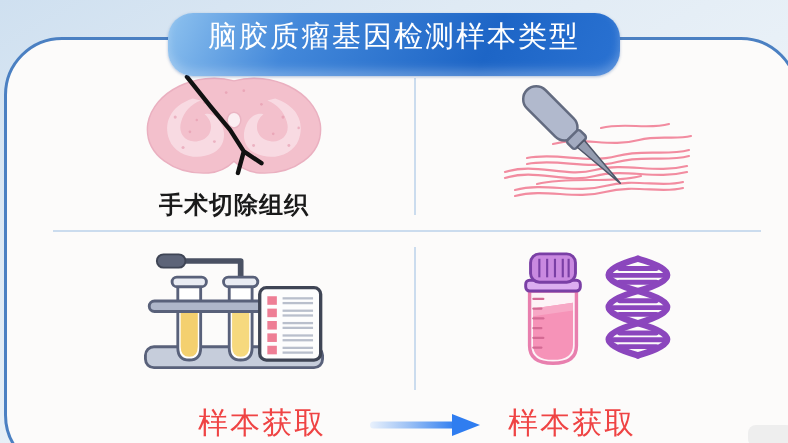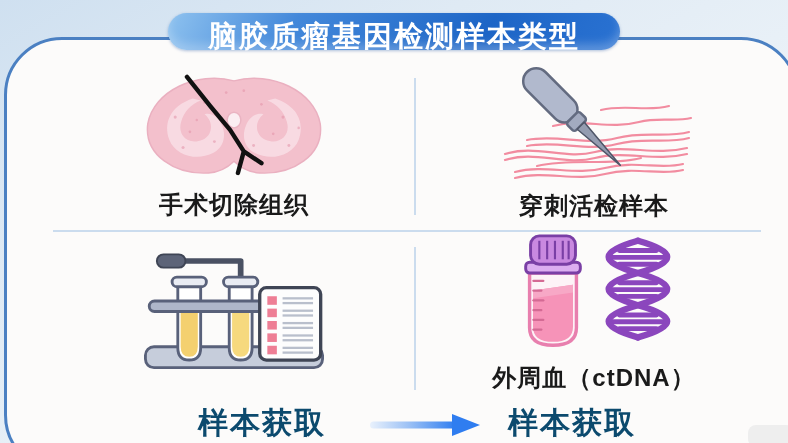--- a/index.html
+++ b/index.html
@@ -8,38 +8,38 @@
     font-family:"Liberation Sans","DejaVu Sans",sans-serif;
     background:linear-gradient(150deg,#cfe0f0 0%,#dfeaf4 30%,#eef4f9 70%,#f3f7fa 100%);
   }
   .card{
     position:absolute;left:4px;top:37px;width:795px;height:436px;
     box-sizing:border-box;border:3px solid #4b80c2;border-radius:58px;
     background:#fcfbfa;
   }
   .banner{
     position:absolute;top:13px;left:50%;transform:translateX(-50%);
-    height:37px;line-height:47px;padding:0 40px;border-radius:25px;
+    height:63px;line-height:47px;padding:0 40px;border-radius:25px;
     background:linear-gradient(115deg,#8ec2ef 0%,#4388da 28%,#1d65c6 70%,#2a72d2 100%);
-    color:#ffffff;font-size:29px;font-weight:bold;letter-spacing:2px;
+    color:#ffffff;font-size:29px;font-weight:normal;letter-spacing:2px;
     white-space:nowrap;z-index:6;
     box-shadow:0 1px 3px rgba(30,80,160,.35), inset 0 -6px 10px rgba(255,255,255,.25);
   }
   .divider-v{position:absolute;width:2px;background:#cbdcee;z-index:2;}
   .divider-h{position:absolute;height:2px;background:#cbdcee;z-index:2;}
   .cell{
     position:absolute;width:352px;display:flex;flex-direction:column;
     align-items:center;justify-content:center;z-index:3;
   }
   .cell .label{
     font-size:24px;font-weight:bold;color:#1a1a1a;letter-spacing:1px;
     margin-top:4px;white-space:nowrap;
   }
   .flow-label{
-    position:absolute;font-size:30px;font-weight:bold;color:#0c4a6e;
+    position:absolute;font-size:30px;font-weight:normal;color:#ef4444;
     letter-spacing:2px;z-index:4;white-space:nowrap;
   }
   .arrow-wrap{position:absolute;left:368px;top:413px;width:114px;height:24px;z-index:4;}
   .watermark{
     position:absolute;right:-6px;bottom:-4px;width:46px;height:22px;
     border-radius:8px;background:rgba(120,130,140,.10);z-index:7;
   }
 </style>
 </head>
 <body>
@@ -97,21 +97,20 @@
         <path d="M110,48 C134,42 156,50 178,44"></path>
         <path d="M46,104 C80,96 118,104 150,96"></path>
       </g>
       <g transform="translate(36,10) rotate(45)">
         <rect x="0" y="-13" width="66" height="26" rx="13" fill="#b1b9cd" stroke="#636b80" stroke-width="2.5"></rect>
         <rect x="64" y="-9" width="12" height="18" rx="3" fill="#a3abc0" stroke="#636b80" stroke-width="2.5"></rect>
         <polygon points="76,-5 132,0 76,5" fill="#949cb0" stroke="#4f5668" stroke-width="1.5" stroke-linejoin="round"></polygon>
       </g>
     </svg>
   </span>
-  <div class="label">穿刺活检样本</div>
 </div>
 
 <div class="cell" style="left:58px;top:238px;height:150px;">
   <span>
     <svg width="200" height="122" viewBox="0 0 210 125">
       <path d="M52,10 H112 V30" fill="none" stroke="#4a5163" stroke-width="6" stroke-linejoin="round"></path>
       <rect x="24" y="3" width="30" height="14" rx="7" fill="#5d6478" stroke="#3f4555" stroke-width="2"></rect>
       <rect x="12" y="100" width="186" height="22" rx="9" fill="#c6cddb" stroke="#59617a" stroke-width="3"></rect>
 
       <path d="M46,36 L46,101 Q46,114 58,114 Q70,114 70,101 L70,36 Z" fill="#ffffff" stroke="#59617a" stroke-width="3"></path>
@@ -186,21 +185,20 @@
           <line x1="117" y1="92" x2="173" y2="92"></line>
           <line x1="126" y1="99" x2="164" y2="99"></line>
         </g>
         <g stroke-width="6.5">
           <path d="M145,9 C185,20 185,31 145,42 C105,53 105,64 145,75 C185,86 185,97 145,108"></path>
           <path d="M145,9 C105,20 105,31 145,42 C185,53 185,64 145,75 C105,86 105,97 145,108"></path>
         </g>
       </g>
     </svg>
   </span>
-  <div class="label">外周血（ctDNA）</div>
 </div>
 
 <div class="flow-label" style="left:198px;top:403px;">样本获取</div>
 <span class="arrow-wrap">
   <svg width="114" height="24" viewBox="0 0 114 24">
     <defs>
       <linearGradient id="arrowGrad" x1="0" y1="0" x2="1" y2="0">
         <stop offset="0" stop-color="#e9f1fc"></stop>
         <stop offset="0.45" stop-color="#9cc1f5"></stop>
         <stop offset="1" stop-color="#2f7df0"></stop>

